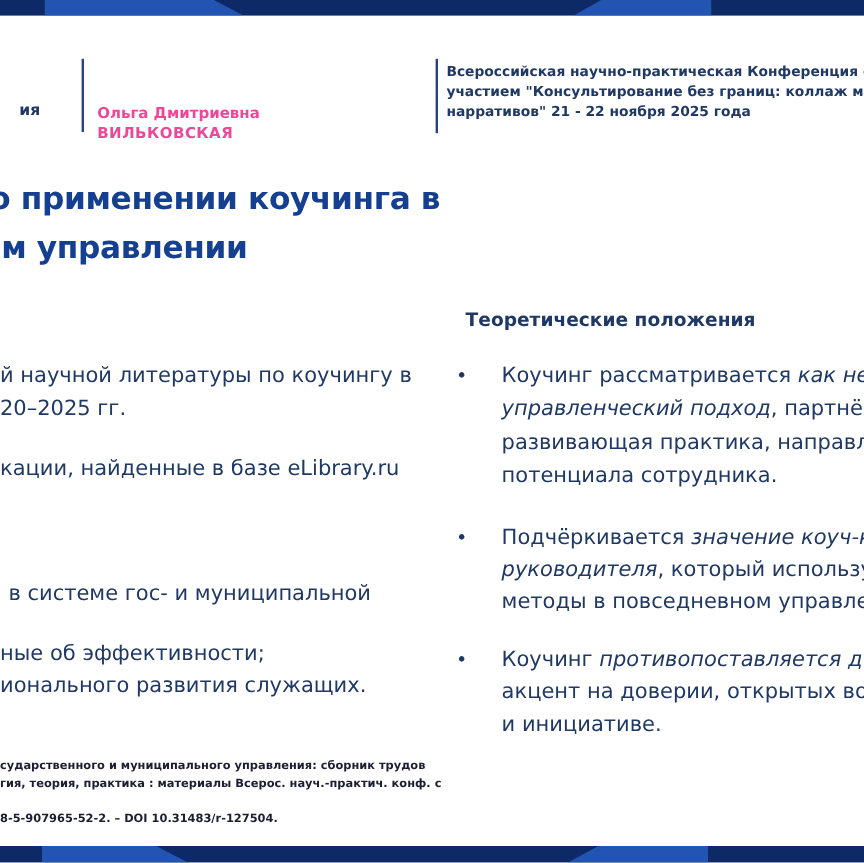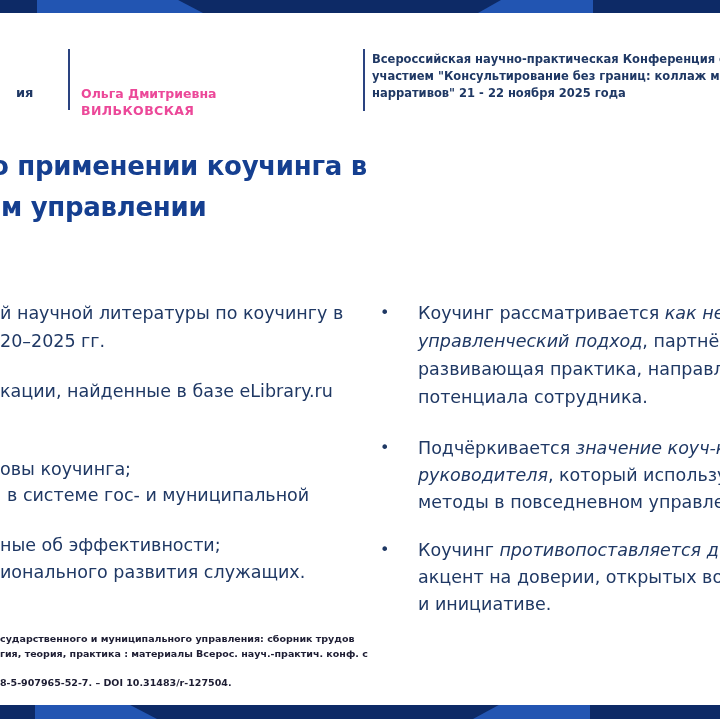--- a/index.html
+++ b/index.html
@@ -67,44 +67,44 @@
     <div>участием "Консультирование без границ: коллаж методов, д</div>
     <div>нарративов" 21 - 22 ноября 2025 года</div>
   </div>
 
   <div class="title-l1">о применении коучинга в</div>
   <div class="title-l2">м управлении</div>
 
   <div class="ll" style="top:303px">й научной литературы по коучингу в</div>
   <div class="ll" style="top:331px">20–2025 гг.</div>
   <div class="ll" style="top:381px">кации, найденные в базе eLibrary.ru</div>
-  <div class="ll" style="top:459px">овы коучинга;</div>
   <div class="ll" style="top:485px;left:7px">в системе гос- и муниципальной</div>
   <div class="ll" style="top:535px">ные об эффективности;</div>
   <div class="ll" style="top:562px">ионального развития служащих.</div>
 
+  <div class="rh">Теоретические положения</div>
 
   <span class="dot" style="top:303px">•</span>
   <div class="rl" style="top:303px"><span>Коучинг рассматривается </span><span class="em">как нед</span><span></span></div>
   <div class="rl" style="top:331px"><span></span><span class="em">управленческий подход</span><span>, партнёрс</span></div>
   <div class="rl" style="top:359px"><span>развивающая практика, направле</span><span class="em"></span><span></span></div>
   <div class="rl" style="top:387px"><span>потенциала сотрудника.</span><span class="em"></span><span></span></div>
 
   <span class="dot" style="top:438px">•</span>
   <div class="rl" style="top:438px"><span>Подчёркивается </span><span class="em">значение коуч-ко</span><span></span></div>
   <div class="rl" style="top:465px"><span></span><span class="em">руководителя</span><span>, который использу</span></div>
   <div class="rl" style="top:492px"><span>методы в повседневном управле</span><span class="em"></span><span></span></div>
 
   <span class="dot" style="top:540px">•</span>
   <div class="rl" style="top:540px"><span>Коучинг </span><span class="em">противопоставляется д</span><span></span></div>
   <div class="rl" style="top:567px"><span>акцент на доверии, открытых воп</span><span class="em"></span><span></span></div>
   <div class="rl" style="top:594px"><span>и инициативе.</span><span class="em"></span><span></span></div>
 
   <div class="fn" style="top:633px">сударственного и муниципального управления: сборник трудов</div>
   <div class="fn" style="top:648px">гия, теория, практика : материалы Всерос. науч.-практич. конф. с</div>
-  <div class="fn" style="top:677px">8-5-907965-52-7. – DOI 10.31483/r-127504.</div>
+  <div class="fn" style="top:677px">8-5-907965-52-2. – DOI 10.31483/r-127504.</div>
 
   <div class="bar bar-bottom">
     <div class="light lb1"></div>
     <div class="light lb2"></div>
   </div>
 
 </div>
 
 </body></html>

